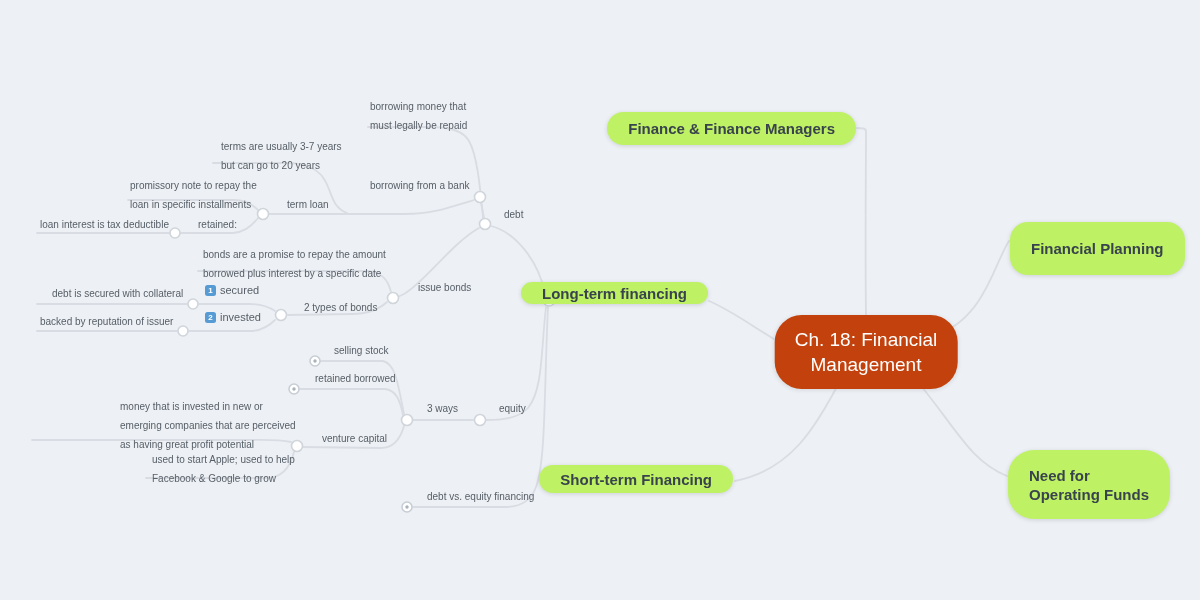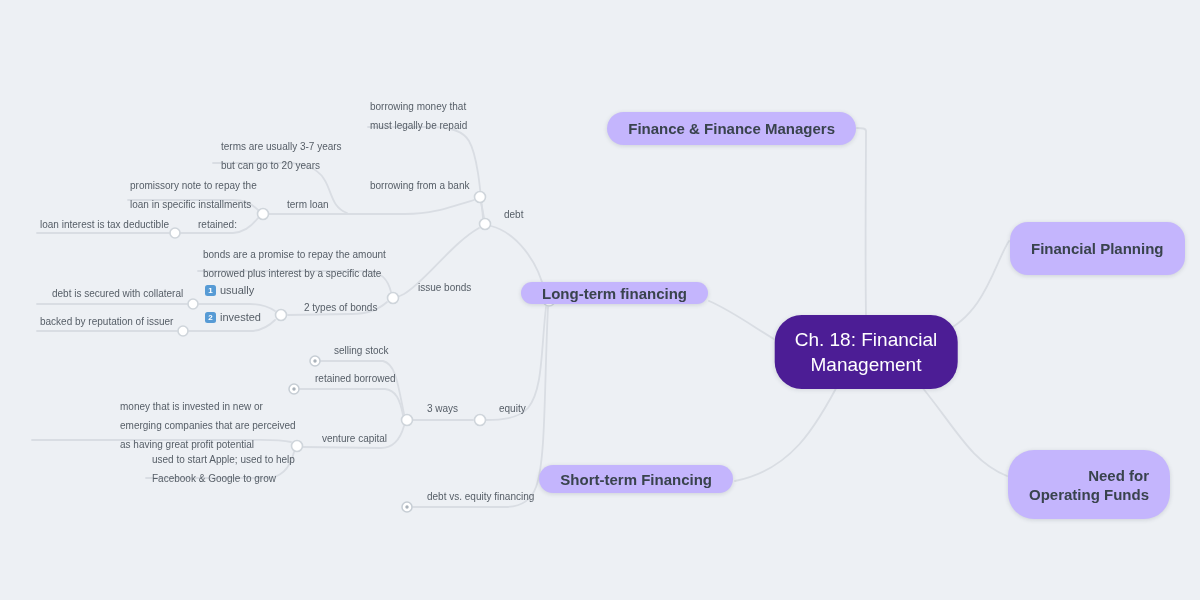--- a/index.html
+++ b/index.html
@@ -14,29 +14,29 @@
     white-space:pre-line;
   }
   .kc-row{position:absolute;display:flex;align-items:center;gap:4px;
     font-size:11px;color:#565e67;}
   .keycap{
     width:11px;height:11px;border-radius:2.5px;background:#579bd5;
     color:#fff;font-size:8px;font-weight:bold;display:flex;
     align-items:center;justify-content:center;flex:0 0 auto;
   }
   .pill{
-    position:absolute;background:#c4b5fd;border-radius:18px;
+    position:absolute;background:#bef264;border-radius:18px;
     box-shadow:0 1px 4px rgba(62,72,86,0.18);
     color:#39434d;font-weight:bold;font-size:15px;
     display:flex;align-items:center;padding:0 21px;
-    white-space:pre-line;line-height:19px;text-align:right;
+    white-space:pre-line;line-height:19px;
   }
   .center-node{
     position:absolute;left:866px;top:315px;transform:translateX(-50%);
-    background:#4c1d95;color:#ffffff;border-radius:27px;
+    background:#c2410c;color:#ffffff;border-radius:27px;
     font-size:19px;line-height:25px;text-align:center;
     padding:12px 20px;white-space:pre-line;
     box-shadow:0 1px 4px rgba(62,72,86,0.15);
   }
 </style>
 </head>
 <body>
 
 <svg id="wires" width="1200" height="600" viewBox="0 0 1200 600">
   <g fill="none" stroke="#d9dde3" stroke-width="1.8" stroke-linecap="round">
@@ -142,21 +142,21 @@
 as having great profit potential</div>
 <div class="label" style="left:322px;top:429px">venture capital</div>
 <div class="label" style="left:152px;top:450px">used to start Apple; used to help
 Facebook &amp; Google to grow</div>
 <div class="label" style="left:427px;top:399px">3 ways</div>
 <div class="label" style="left:499px;top:399px">equity</div>
 <div class="label" style="left:427px;top:487px">debt vs. equity financing</div>
 
 <div class="kc-row" style="left:205px;top:284px">
   <span class="keycap">1</span>
-  <span>usually</span>
+  <span>secured</span>
 </div>
 <div class="kc-row" style="left:205px;top:311px">
   <span class="keycap">2</span>
   <span>invested</span>
 </div>
 
 <div class="pill" style="right:344px;top:112px;height:33px;border-radius:17px">Finance &amp; Finance Managers</div>
 <div class="pill" style="left:1010px;top:222px;height:53px">Financial Planning</div>
 <div class="pill" style="right:492px;top:282px;height:22px">Long-term financing</div>
 <div class="pill" style="right:467px;top:465px;height:28px;border-radius:17px">Short-term Financing</div>

